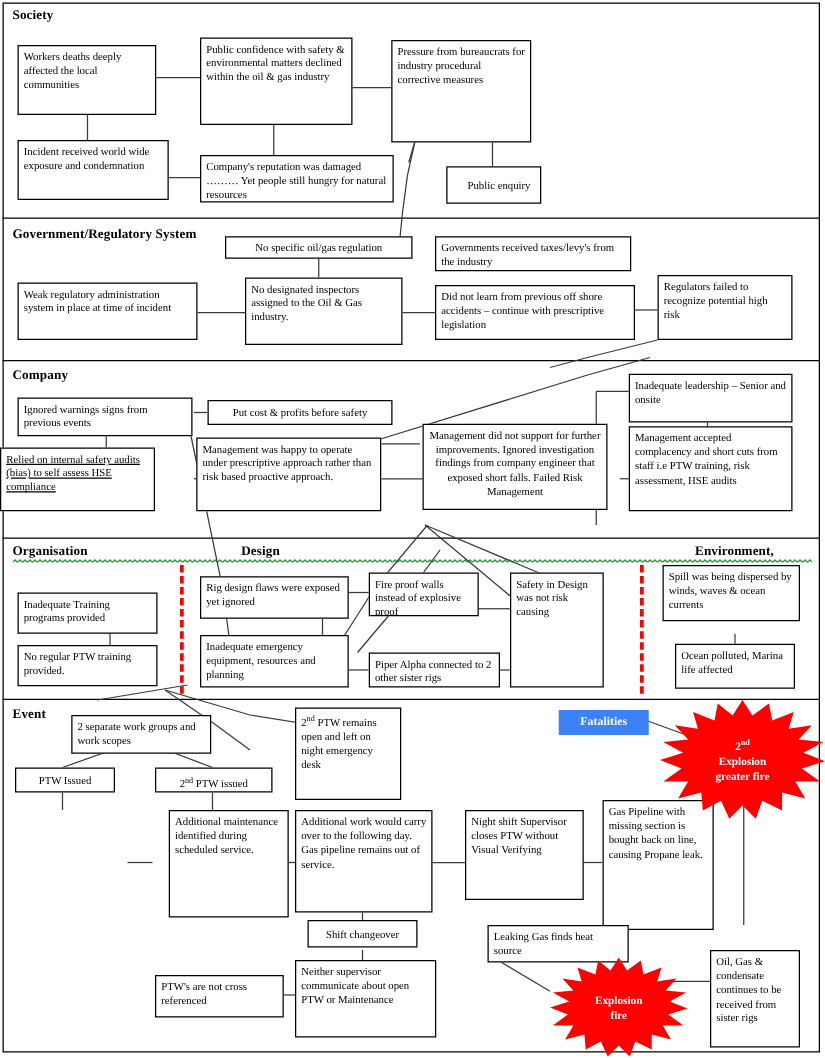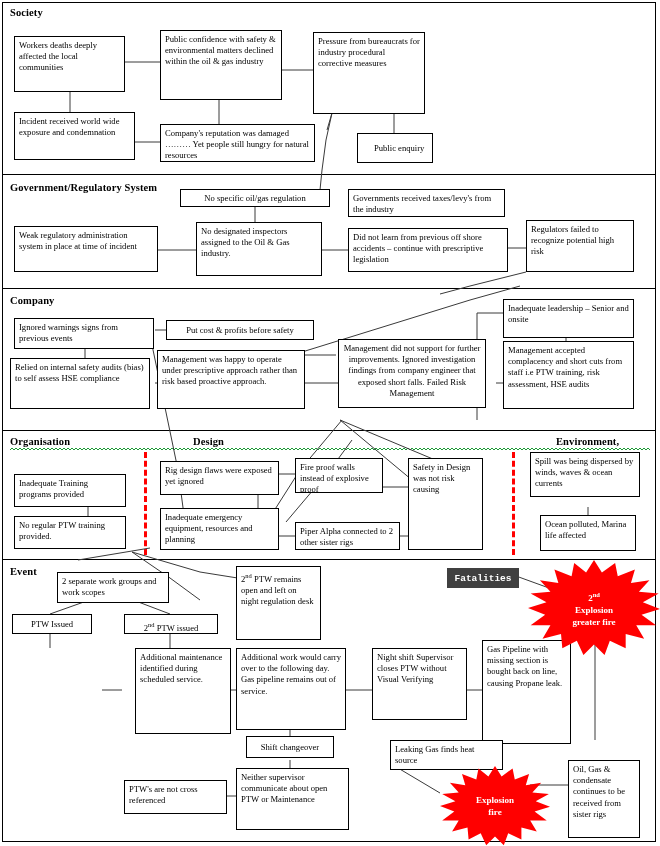--- a/index.html
+++ b/index.html
@@ -17,23 +17,23 @@
   .squig-line svg{display:block;}
 
   
   .vdash{position:absolute;width:0;border-left:3px dashed #ff0000;}
 
   
   .node{position:absolute;box-sizing:border-box;border:1px solid #000;background:#fff;
         font-size:8.6px;line-height:11.2px;color:#000;padding:3px 4px;overflow:hidden;}
 
   
-  .redbox{position:absolute;box-sizing:border-box;background:#404040;color:#ffffff;
+  .redbox{position:absolute;box-sizing:border-box;background:#3b82f6;color:#ffffff;
           font-weight:bold;font-size:9.5px;display:flex;align-items:center;justify-content:center;
-          text-align:center;border:none;font-family:Liberation Mono, monospace;}
+          text-align:center;border:none;}
 
   
   #wires{position:absolute;left:0;top:0;width:660px;height:846px;pointer-events:none;}
 
   
   .star{position:absolute;}
   .star svg{display:block;}
   .star .startext{position:absolute;left:0;top:0;width:100%;height:100%;
       display:flex;flex-direction:column;align-items:center;justify-content:center;
       color:#ffffff;font-weight:bold;text-align:center;line-height:12px;font-size:9px;}
@@ -181,21 +181,21 @@
   <div class="node" style="left:14px;top:226px;width:144px;height:46px;">Weak regulatory administration system in place at time of incident</div>
 
   <div class="node" style="left:196px;top:222px;width:126px;height:54px;">No designated inspectors assigned to the Oil &amp; Gas industry.</div>
 
   <div class="node" style="left:348px;top:228px;width:160px;height:44px;">Did not learn from previous off shore accidents – continue with prescriptive legislation</div>
 
   <div class="node" style="left:526px;top:220px;width:108px;height:52px;">Regulators failed to recognize potential high risk</div>
 
   <div class="node" style="left:14px;top:318px;width:140px;height:31px;">Ignored warnings signs from previous events</div>
 
-  <div class="node" style="left:10px;top:358px;width:140px;height:51px;">Relied on internal safety audits (bias) to self assess HSE compliance</div>
+  <div class="node" style="left:0;top:358px;width:124px;height:51px;text-decoration:underline;">Relied on internal safety audits (bias) to self assess HSE compliance</div>
 
   <div class="node" style="left:166px;top:320px;width:148px;height:20px;text-align:center;padding-top:4px;">Put cost &amp; profits before safety</div>
 
   <div class="node" style="left:157px;top:350px;width:148px;height:59px;">Management was happy to operate under prescriptive approach rather than risk based proactive approach.</div>
 
   <div class="node" style="left:338px;top:339px;width:148px;height:69px;text-align:center;">Management did not support for further improvements. Ignored investigation findings from company engineer that exposed short falls. Failed Risk Management</div>
 
   <div class="node" style="left:503px;top:299px;width:131px;height:39px;">Inadequate leadership – Senior and onsite</div>
 
   <div class="node" style="left:503px;top:341px;width:131px;height:68px;">Management accepted complacency and short cuts from staff  i.e PTW training, risk assessment, HSE audits</div>
@@ -223,21 +223,21 @@
   <div class="node" style="left:12px;top:614px;width:80px;height:20px;text-align:center;padding-top:4px;">PTW Issued</div>
 
   <div class="node" style="left:124px;top:614px;width:94px;height:20px;text-align:center;padding-top:4px;">
     <span>2</span><span class="sup">nd</span><span> PTW issued</span>
   </div>
 
 
   <div class="node" style="left:135px;top:648px;width:96px;height:86px;">Additional maintenance identified during scheduled service.</div>
 
   <div class="node" style="left:236px;top:566px;width:85px;height:74px;">
-    <span>2</span><span class="sup">nd</span><span> PTW remains open and left on night regulation desk</span>
+    <span>2</span><span class="sup">nd</span><span> PTW remains open and left on night emergency desk</span>
   </div>
 
   <div class="node" style="left:236px;top:648px;width:110px;height:82px;">Additional work would carry over to the following day. Gas pipeline remains out of service.</div>
 
   <div class="node" style="left:372px;top:648px;width:95px;height:72px;">Night shift Supervisor closes PTW without Visual Verifying</div>
 
   <div class="node" style="left:482px;top:640px;width:89px;height:104px;">Gas Pipeline with missing section is bought back on line, causing Propane leak.</div>
 
   <div class="node" style="left:246px;top:736px;width:88px;height:22px;text-align:center;padding-top:5px;">Shift changeover</div>
 

